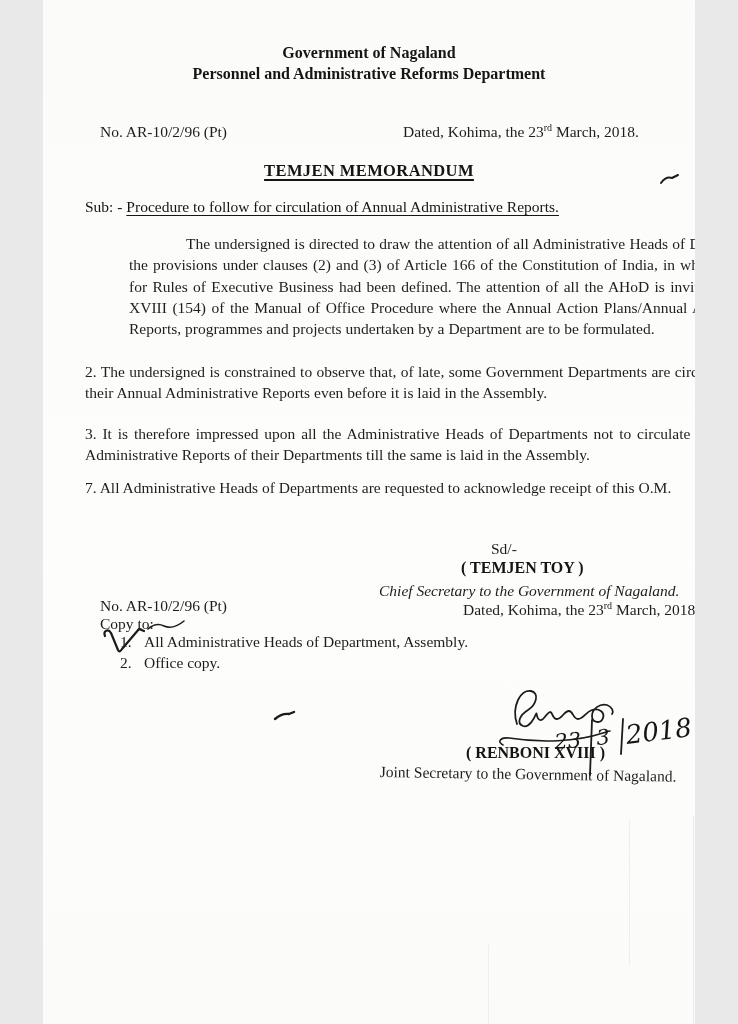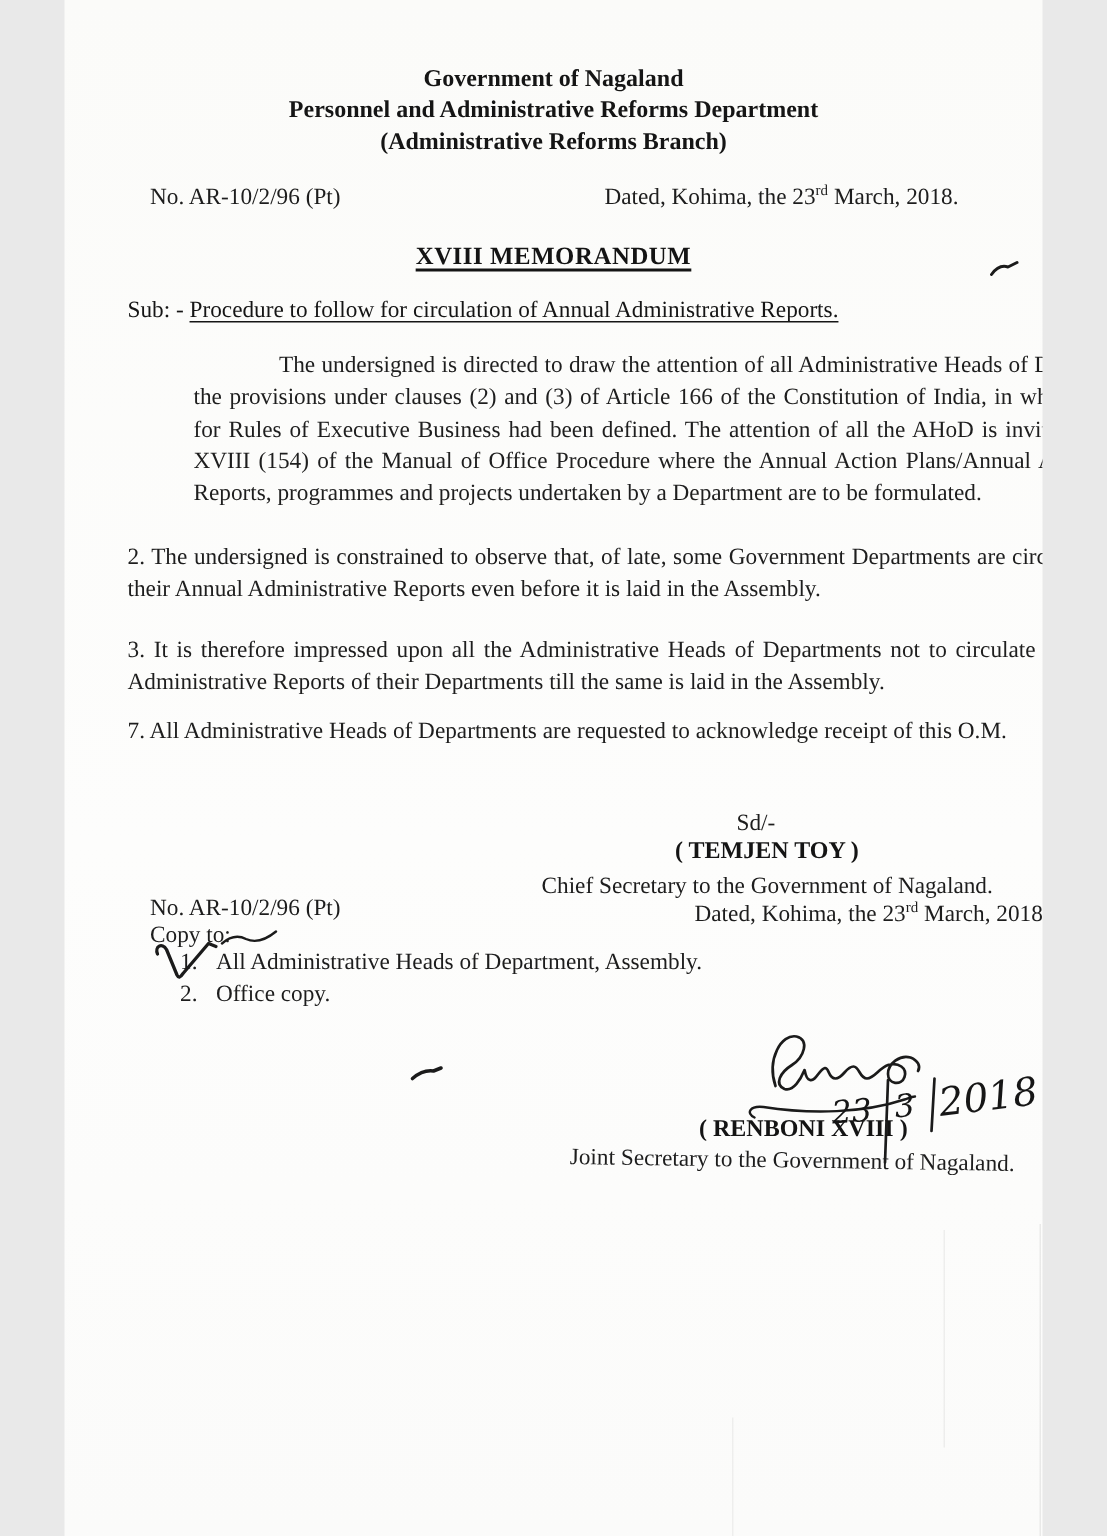--- a/index.html
+++ b/index.html
@@ -62,22 +62,22 @@
     color: #1e1e1e;
   }
   .para.indent { text-indent: 57px; margin-left: 44px; }
   .p1 { top: 233px; }
   .p2 { top: 361px; }
   .p3 { top: 423px; }
   .p4 { top: 477px; }
   .line { font-size: 15.5px; white-space: nowrap; }
   .bold { font-weight: bold; color: #141414; }
   .sd        { top: 540px; left: 448px; }
-  .temjen    { top: 559px; left: 407px; font-size: 16px; }
-  .chief     { top: 582px; left: 318px; }
+  .temjen    { top: 559px; left: 418px; font-size: 16px; }
+  .chief     { top: 582px; left: 336px; font-style: italic; }
   .dated2    { top: 601px; left: 420px; }
   .no2       { top: 597px; left: 57px; }
   .copyto    { top: 615px; left: 57px; }
   .copy-item { left: 77px; }
   .ci1 { top: 633px; }
   .ci2 { top: 654px; }
   .copy-item .num { display: inline-block; width: 24px; }
   .renboni   { top: 744px; left: 423px; font-size: 16px; }
   .joint     { top: 763px; left: 337px; transform: rotate(0.9deg); transform-origin: left top; }
   .ink { stroke: #1b1b1b; fill: none; stroke-linecap: round; stroke-linejoin: round; }
@@ -92,30 +92,29 @@
   .fl3 { left: 445px; top: 945px; height: 79px; opacity: 0.05; }
 </style>
 </head>
 <body>
 
 <div class="page">
 
   <div class="abs doc-header">
     <div>Government of Nagaland</div>
     <div>Personnel and Administrative Reforms Department</div>
-    <div>(Administrative Reforms Branch)</div>
   </div>
 
   <div class="abs ref-row">
     <span class="line">No. AR-10/2/96 (Pt)</span>
     <span class="line"><span>Dated, Kohima, the 23</span><sup>rd</sup><span> March, 2018.</span></span>
   </div>
 
   <div class="abs memo-title">
-    <span>XVIII MEMORANDUM</span>
+    <span>TEMJEN MEMORANDUM</span>
   </div>
 
   <div class="abs subject">
     <span>Sub: - </span><span class="sub-text">Procedure to follow for circulation of Annual Administrative Reports.</span>
   </div>
 
   <p class="abs para indent p1">The undersigned is directed to draw the attention of all Administrative Heads of Departments to the provisions under clauses (2) and (3) of Article 166 of the Constitution of India, in which procedure for Rules of Executive Business had been defined. The attention of all the AHoD is invited to Chapter XVIII (154) of the Manual of Office Procedure where the Annual Action Plans/Annual Administrative Reports, programmes and projects undertaken by a Department are to be formulated.</p>
   <p class="abs para p2">2. The undersigned is constrained to observe that, of late, some Government Departments are circulating their Annual Administrative Reports even before it is laid in the Assembly.</p>
   <p class="abs para p3">3. It is therefore impressed upon all the Administrative Heads of Departments not to circulate Annual Administrative Reports of their Departments till the same is laid in the Assembly.</p>
   <p class="abs para p4">7. All Administrative Heads of Departments are requested to acknowledge receipt of this O.M.</p>

